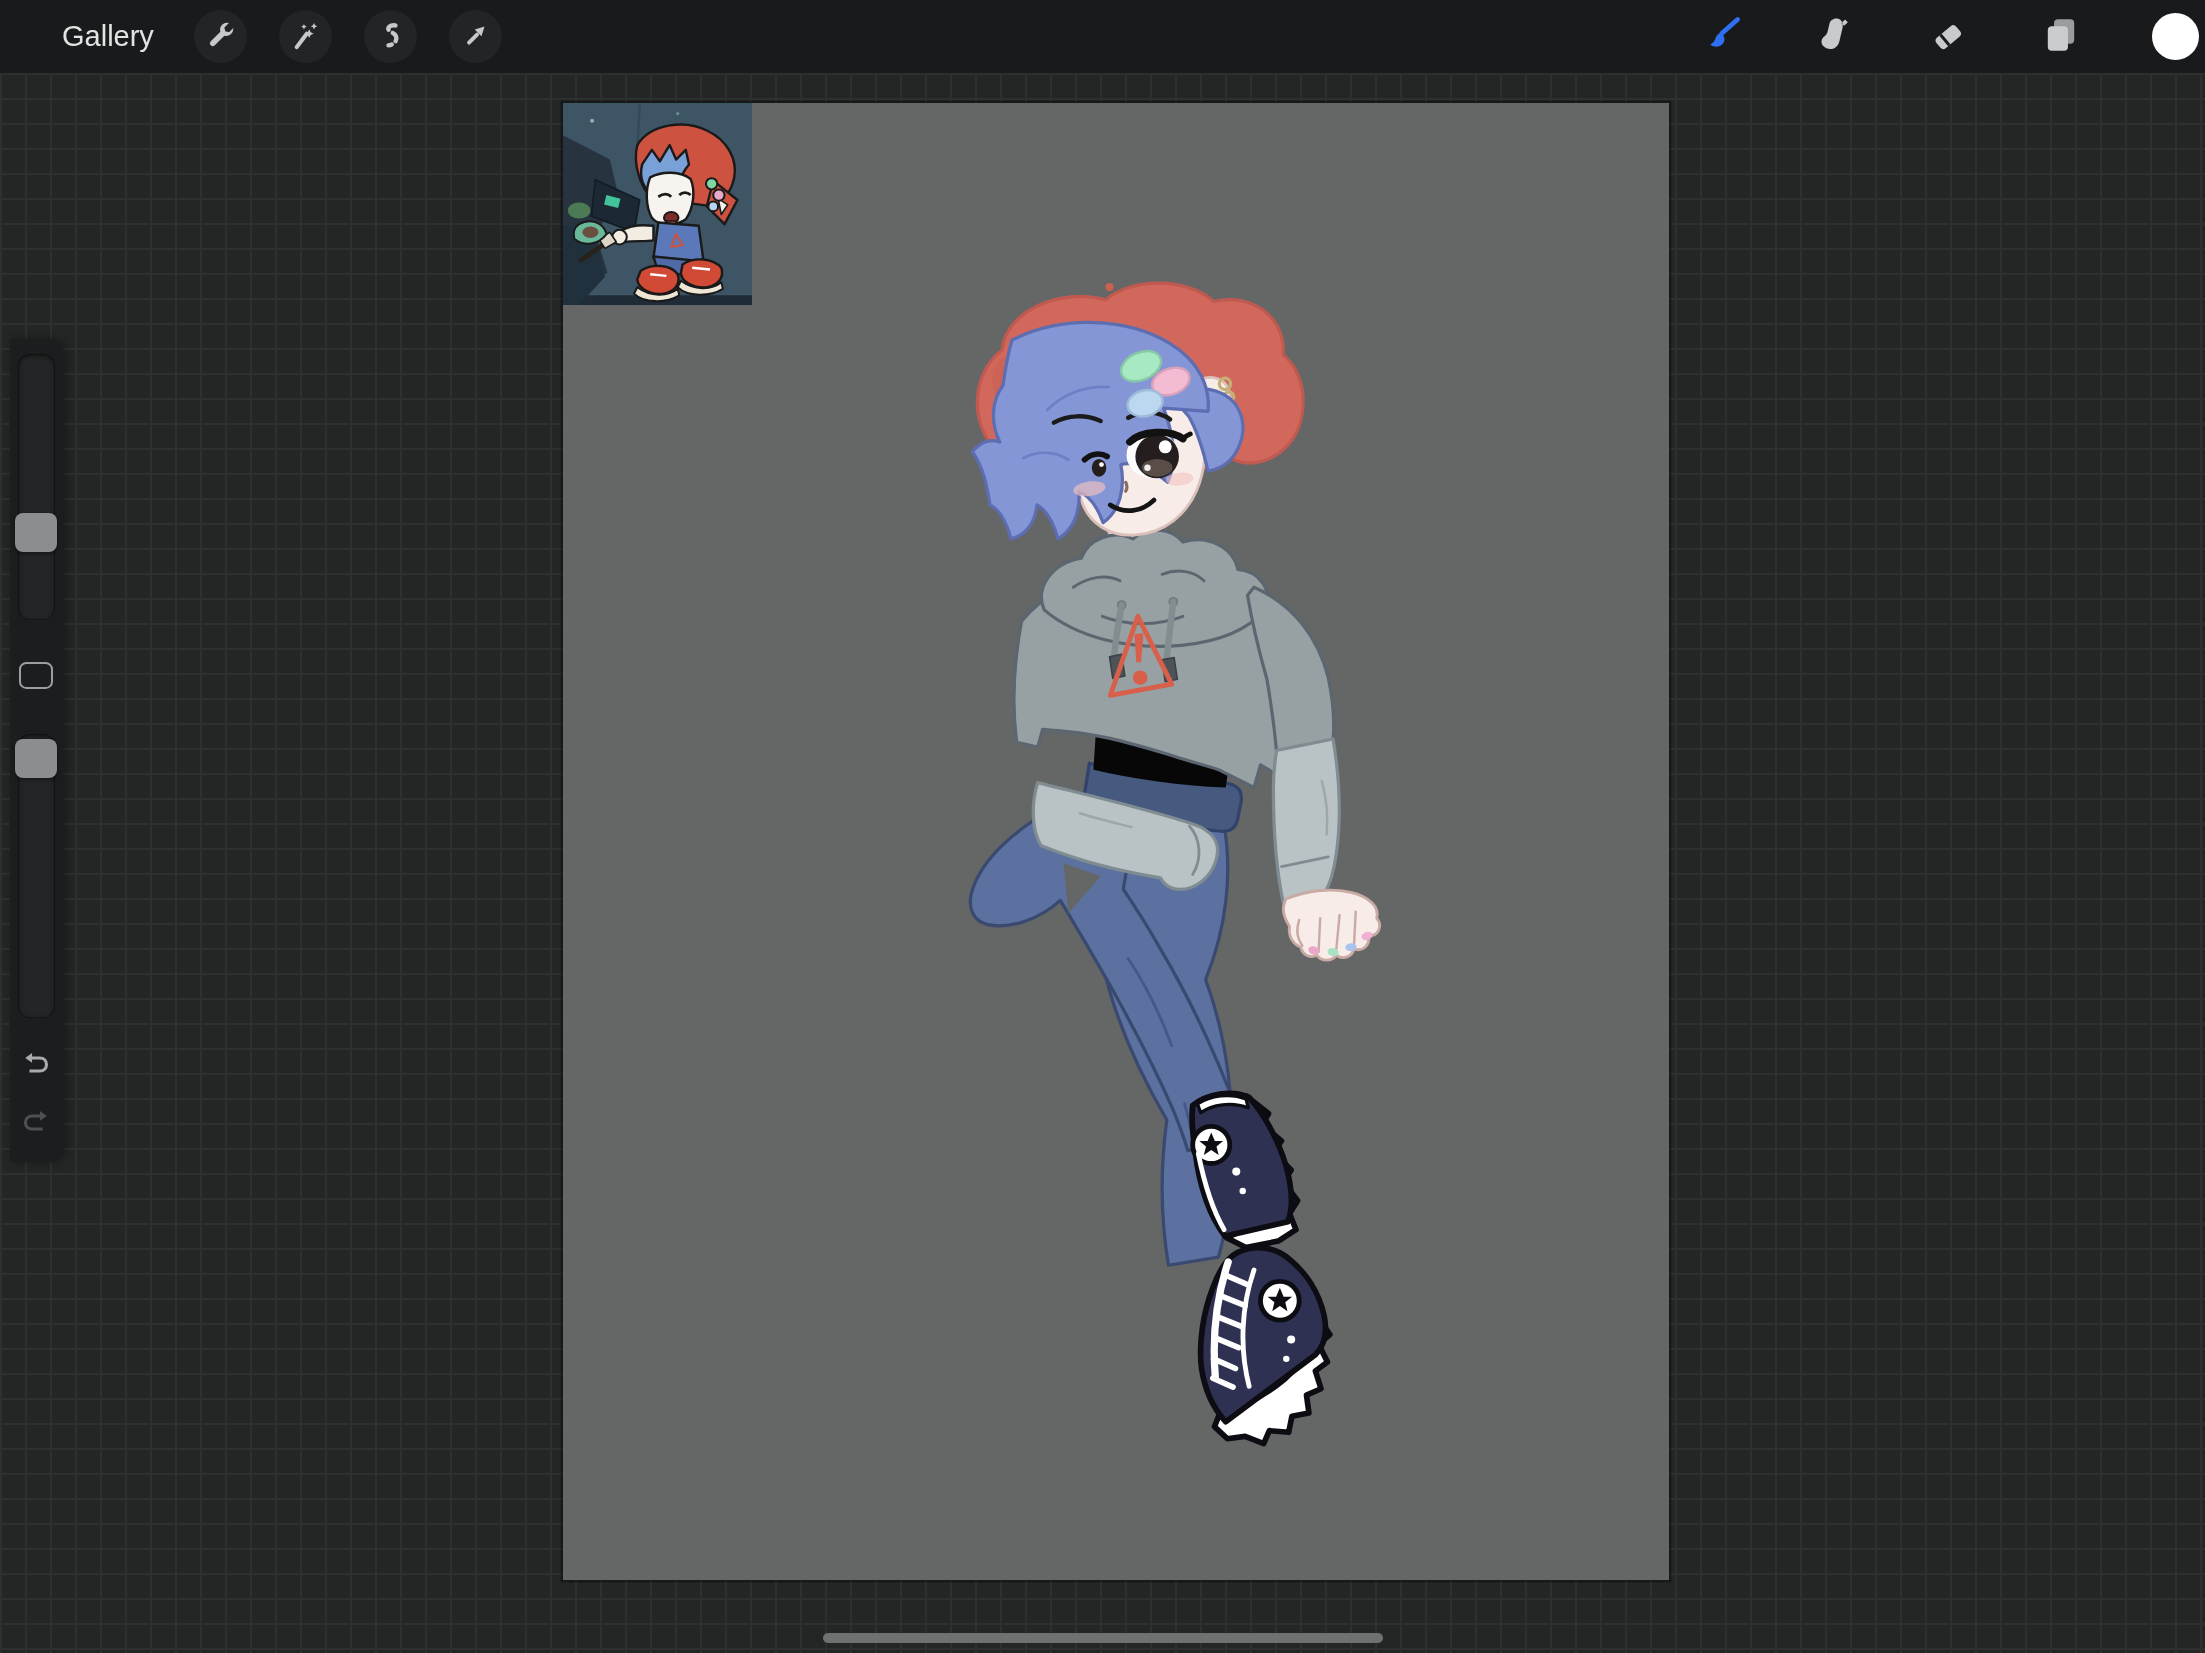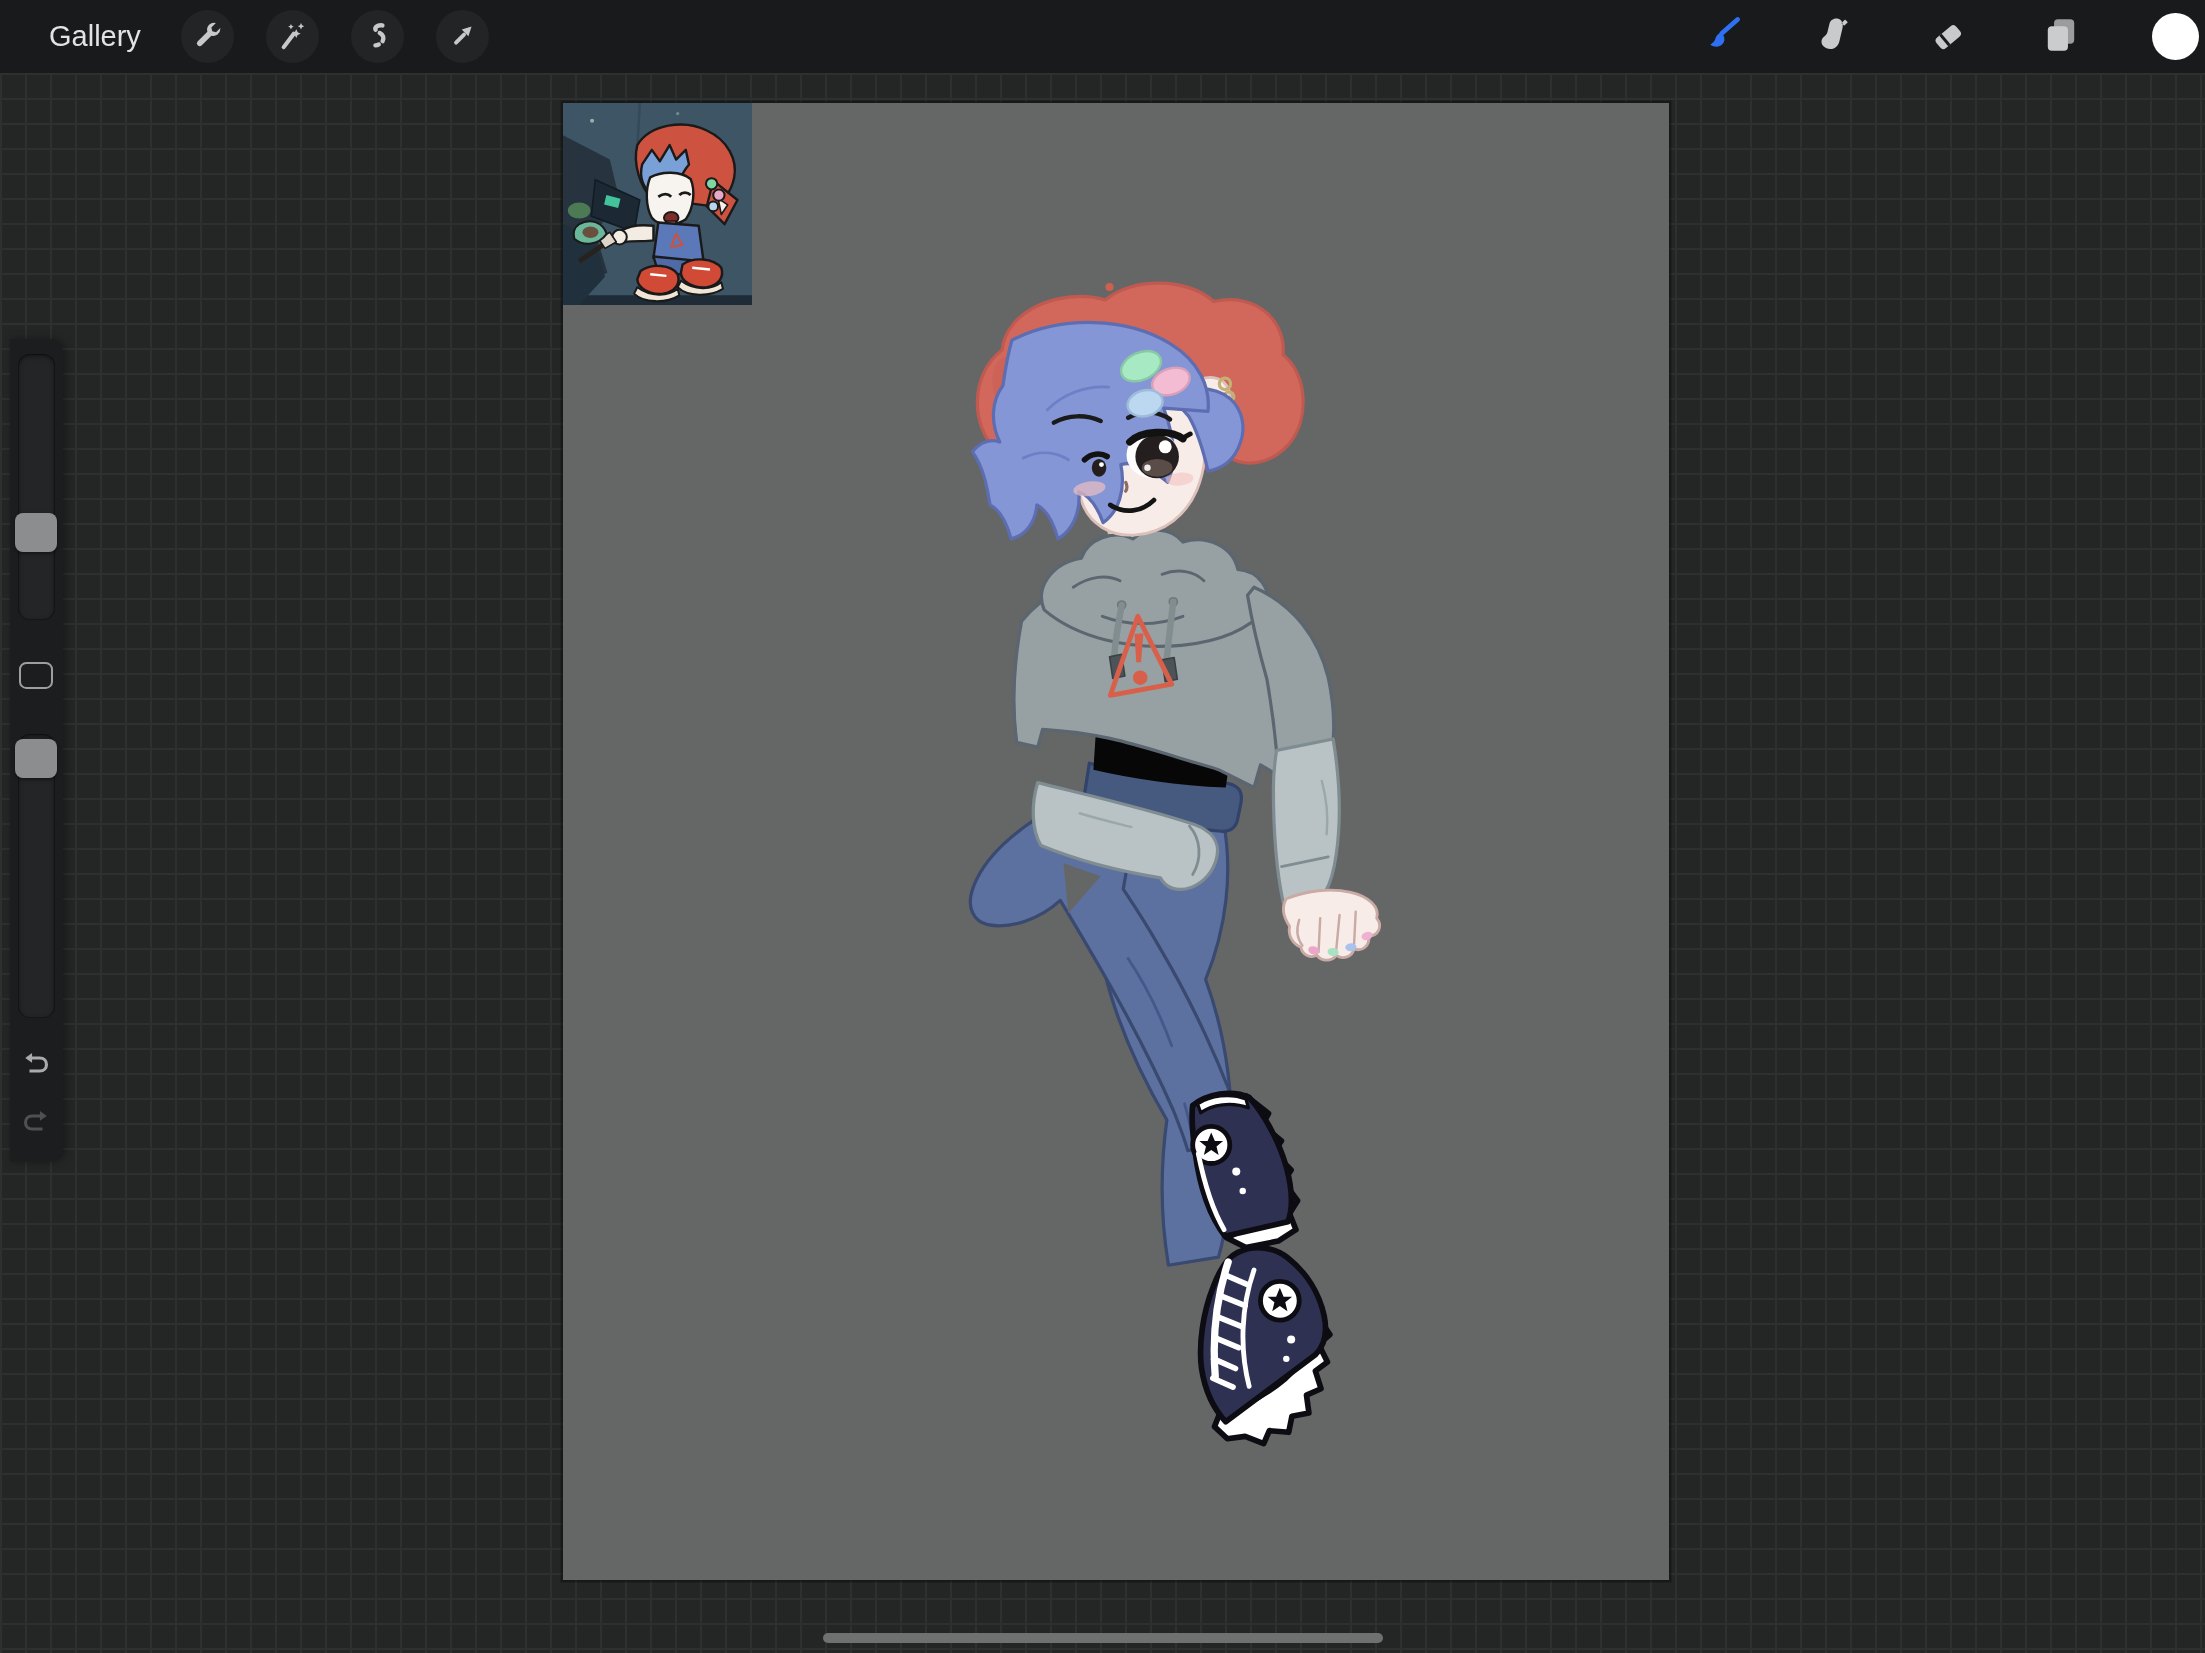--- a/index.html
+++ b/index.html
@@ -8,21 +8,21 @@
   
   .workspace{position:absolute;left:0;top:73px;width:2205px;height:1580px;
     background-color:#242626;
     background-image:linear-gradient(#2d302f 1.6px,transparent 1.6px),
                      linear-gradient(90deg,#2d302f 1.6px,transparent 1.6px);
     background-size:25px 25px;}
   
   .toolbar{position:absolute;left:0;top:0;width:2205px;height:73px;background:#191a1b;
     display:flex;align-items:center;justify-content:space-between;z-index:30;
     padding:0;box-sizing:border-box;}
-  .tb-left{display:flex;align-items:center;gap:32px;padding-left:49px;}
+  .tb-left{display:flex;align-items:center;gap:32px;padding-left:62px;}
   .tb-right{display:flex;align-items:center;gap:69px;padding-right:6.5px;}
   .gallery-btn{background:none;border:none;color:#e2e3e3;font-size:29px;
     font-family:"Liberation Sans",sans-serif;padding:0;margin-right:8px;cursor:pointer;}
   .tool-circle{width:53px;height:53px;border-radius:50%;background:#232425;border:none;
     display:flex;align-items:center;justify-content:center;padding:0;cursor:pointer;}
   .tool-circle svg{width:31px;height:31px;}
   .flat-tool{background:none;border:none;padding:0;display:flex;align-items:center;
     justify-content:center;cursor:pointer;}
   .flat-tool svg{width:44px;height:44px;}
   .color-dot{display:block;width:47px;height:47px;border-radius:50%;background:#ffffff;}

